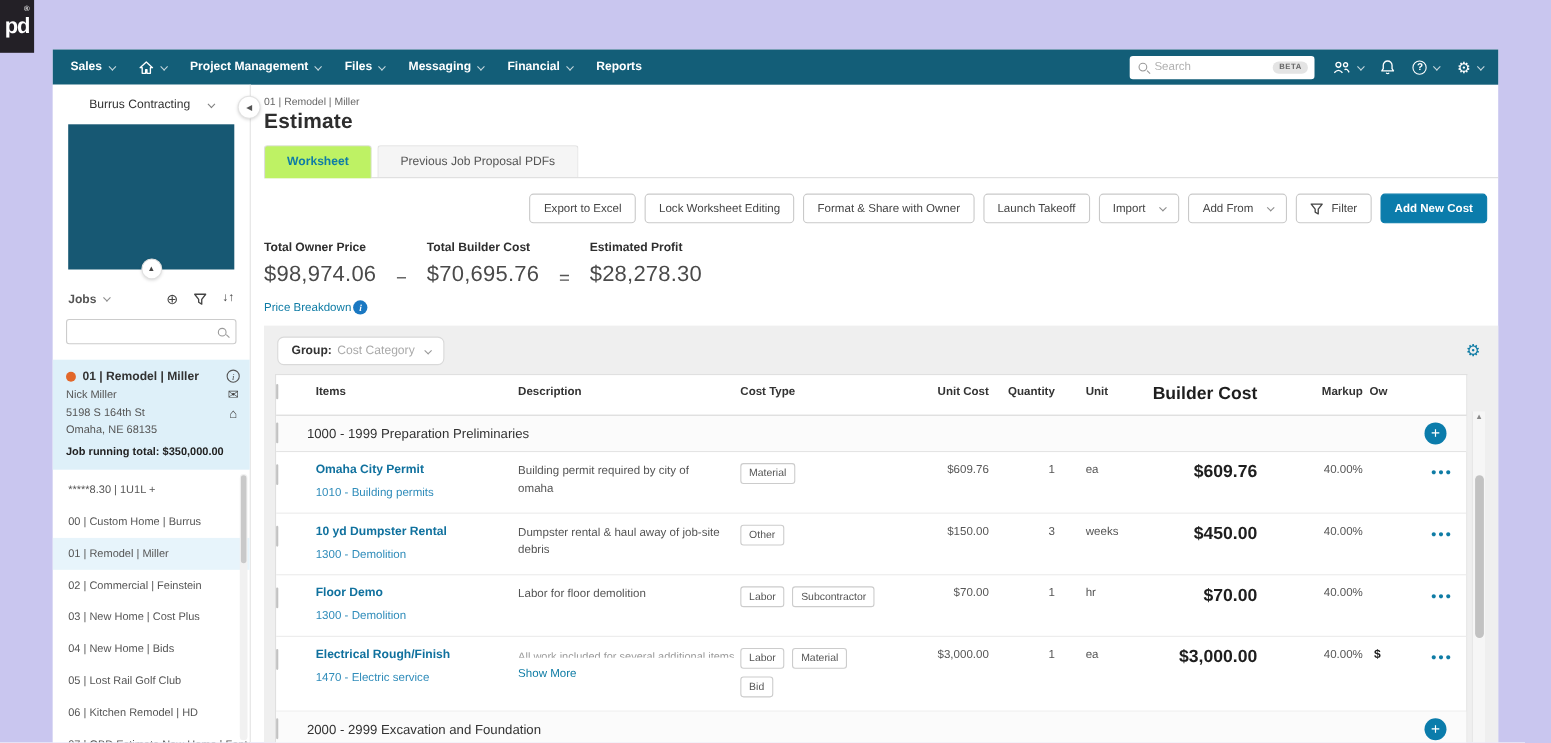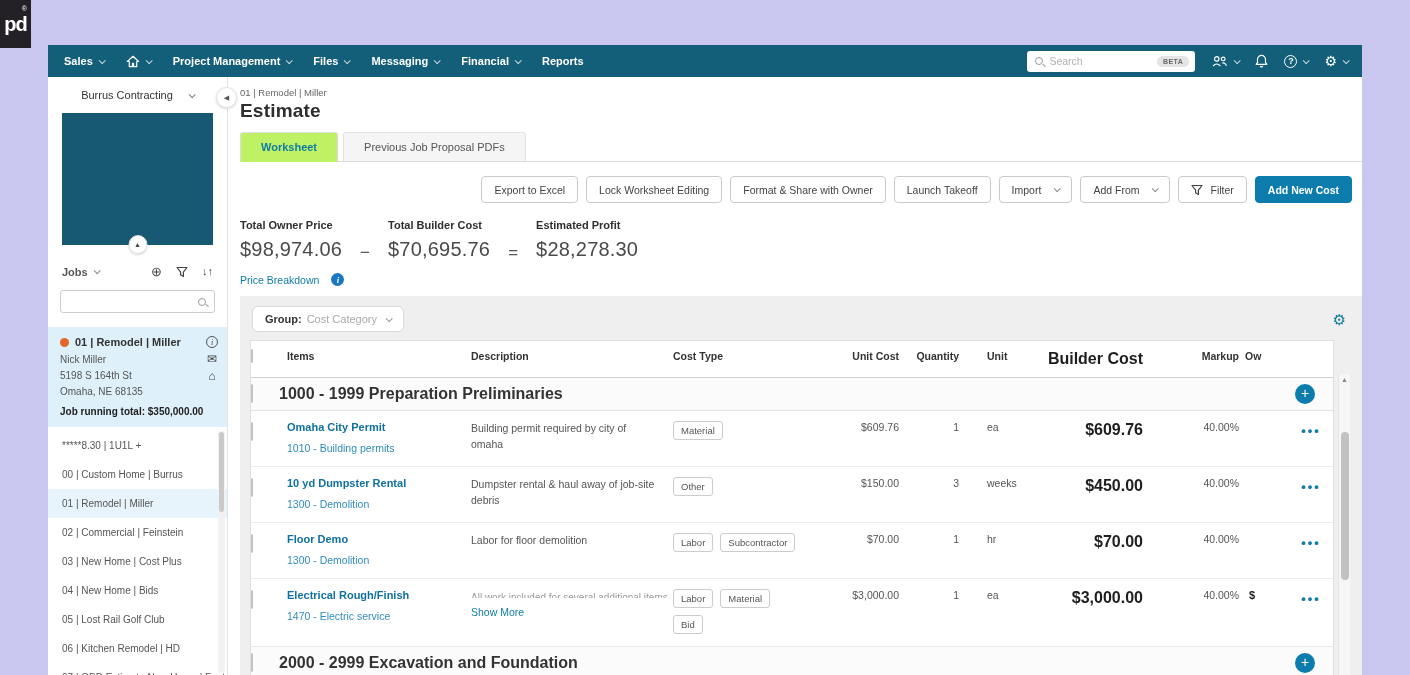--- a/index.html
+++ b/index.html
@@ -78,21 +78,21 @@
   .toolbar { display:flex; justify-content:flex-end; align-items:center; gap:8px; margin:14px 10px 0 0; }
   .btn { height:27px; background:#fff; border:1px solid #c9c9c9; border-radius:4px; padding:0 12px; font-size:10.5px; color:#444;
     display:flex; align-items:center; gap:7px; cursor:pointer; white-space:nowrap; font-family:inherit; }
   .btn .chev { border-color:#666; }
   .btn.primary { background:#0b7cab; border-color:#0b7cab; color:#fff; font-weight:bold; }
 
   .totals { display:flex; align-items:flex-start; gap:18px; margin-top:16px; }
   .tot-block .tl { font-size:11px; font-weight:bold; color:#2f2f2f; }
   .tot-block .tv { font-size:20px; color:#4a4a4a; margin-top:7px; letter-spacing:.2px; }
   .tot-op { font-size:17px; color:#555; margin-top:24px; }
-  .price-breakdown { display:flex; align-items:center; gap:12px; margin-top:10px; }
+  .price-breakdown { display:flex; align-items:center; gap:2px; margin-top:10px; }
   .pb-link { font-size:10.5px; color:#0f7ca5; cursor:pointer; }
   .pb-info { width:13px; height:13px; background:#1a78c2; color:#fff; border-radius:50%; font-size:8.5px; display:flex; align-items:center; justify-content:center; font-family:"Liberation Serif",serif; font-style:italic; font-weight:bold; }
 
   
   .grid-panel { flex:1; min-height:0; background:#efefef; margin-top:10px; padding:8px 12px 0 10px; position:relative; overflow:hidden; }
   .group-bar { display:flex; align-items:center; justify-content:space-between; padding:2px 4px 8px 2px; }
   .group-pill { background:#fff; border:1px solid #d9d9d9; border-radius:6px; padding:6px 12px; font-size:11px; display:flex; align-items:center; gap:5px; cursor:pointer; }
   .group-pill .gl { font-weight:bold; color:#333; }
   .group-pill .gv { color:#aaa; }
   .group-pill .chev { border-color:#777; margin-left:4px; }
@@ -116,21 +116,21 @@
   .num { font-size:10.5px; color:#555; }
   .qty { padding-right:16px; }
   .ucost { padding-right:14px; }
   .unit { padding-left:12px; text-align:left; }
   .bcost { font-size:16px; font-weight:bold; color:#1e1e1e; padding-right:10px; }
   .mkup { padding-right:6px; }
   .owner { font-size:11px; font-weight:bold; color:#1e1e1e; overflow:hidden; white-space:nowrap; padding-left:4px; }
   .rowact { text-align:center; }
   .dots { color:#0f7ca5; font-size:13px; font-weight:bold; letter-spacing:2px; line-height:.6; cursor:pointer; }
   .grow { background:#fbfbfb; border-bottom:1px solid #e4e4e4; align-items:center; padding:6px 0; display:grid; grid-template-columns:28px 1fr 56px; }
-  .grow .glabel { font-size:16px; font-weight:bold; color:#333; }
+  .grow .glabel { font-size:12px; font-weight:normal; color:#333; }
   .plus-btn { width:20px; height:20px; border-radius:50%; background:#0b7cab; color:#fff; font-size:14px; line-height:18px; text-align:center; margin:0 auto; cursor:pointer; }
 
   .v-scroll { position:absolute; right:0; top:34px; bottom:0; width:12px; background:#f6f6f6; border-left:1px solid #e6e6e6; }
   .v-scroll .arr { position:absolute; top:2px; left:0; width:100%; text-align:center; font-size:7px; color:#888; }
   .v-thumb { position:absolute; top:58px; left:2px; width:8px; height:148px; background:#c2c2c2; border-radius:4px; }
 
   
   .ctx-menu { position:absolute; left:942px; top:306px; width:150px; background:#fff; border:1px solid #e3e3e3; border-radius:4px;
     box-shadow:0 3px 10px rgba(0,0,0,.18); padding:5px 0; z-index:20; }
   .ctx-item { font-size:10.5px; color:#333; padding:6px 13px; white-space:nowrap; cursor:pointer; }

